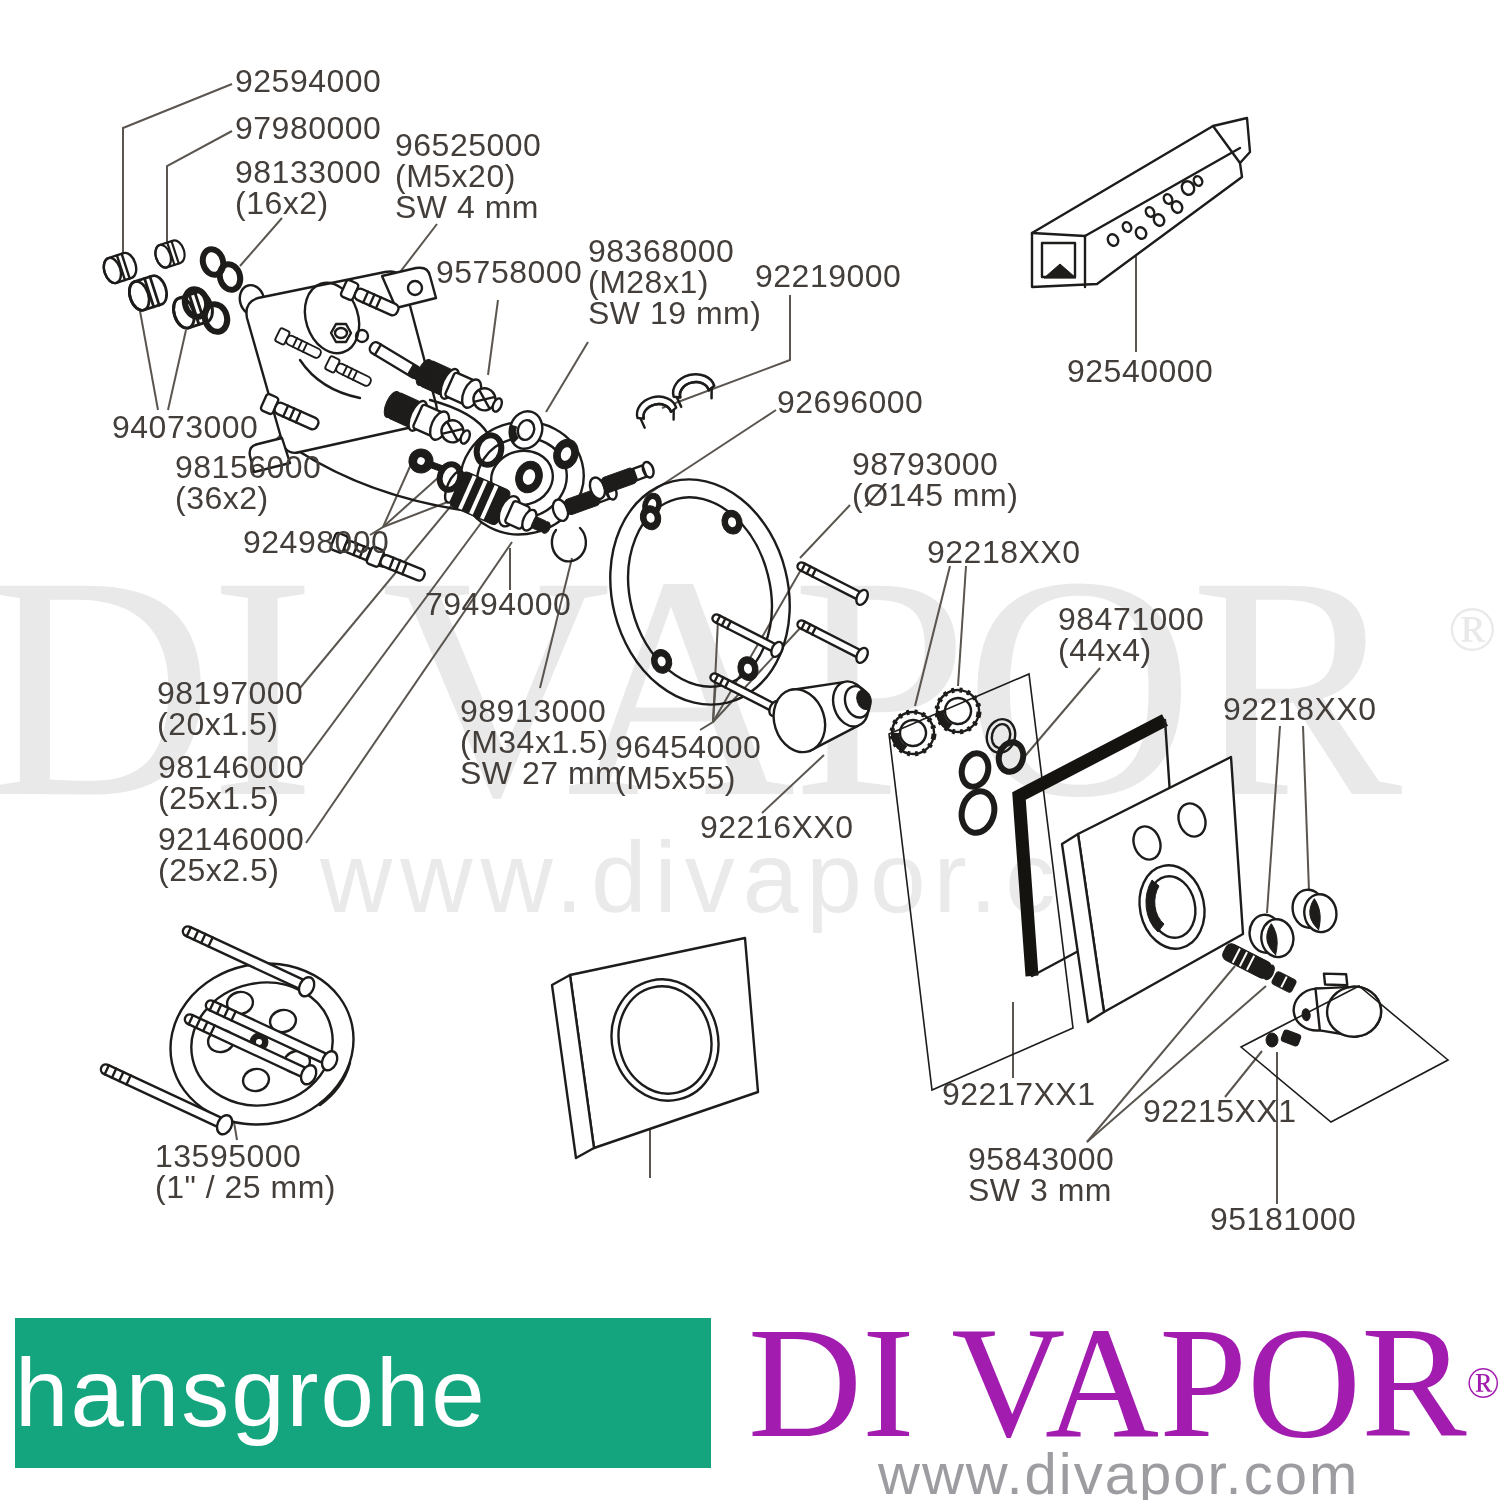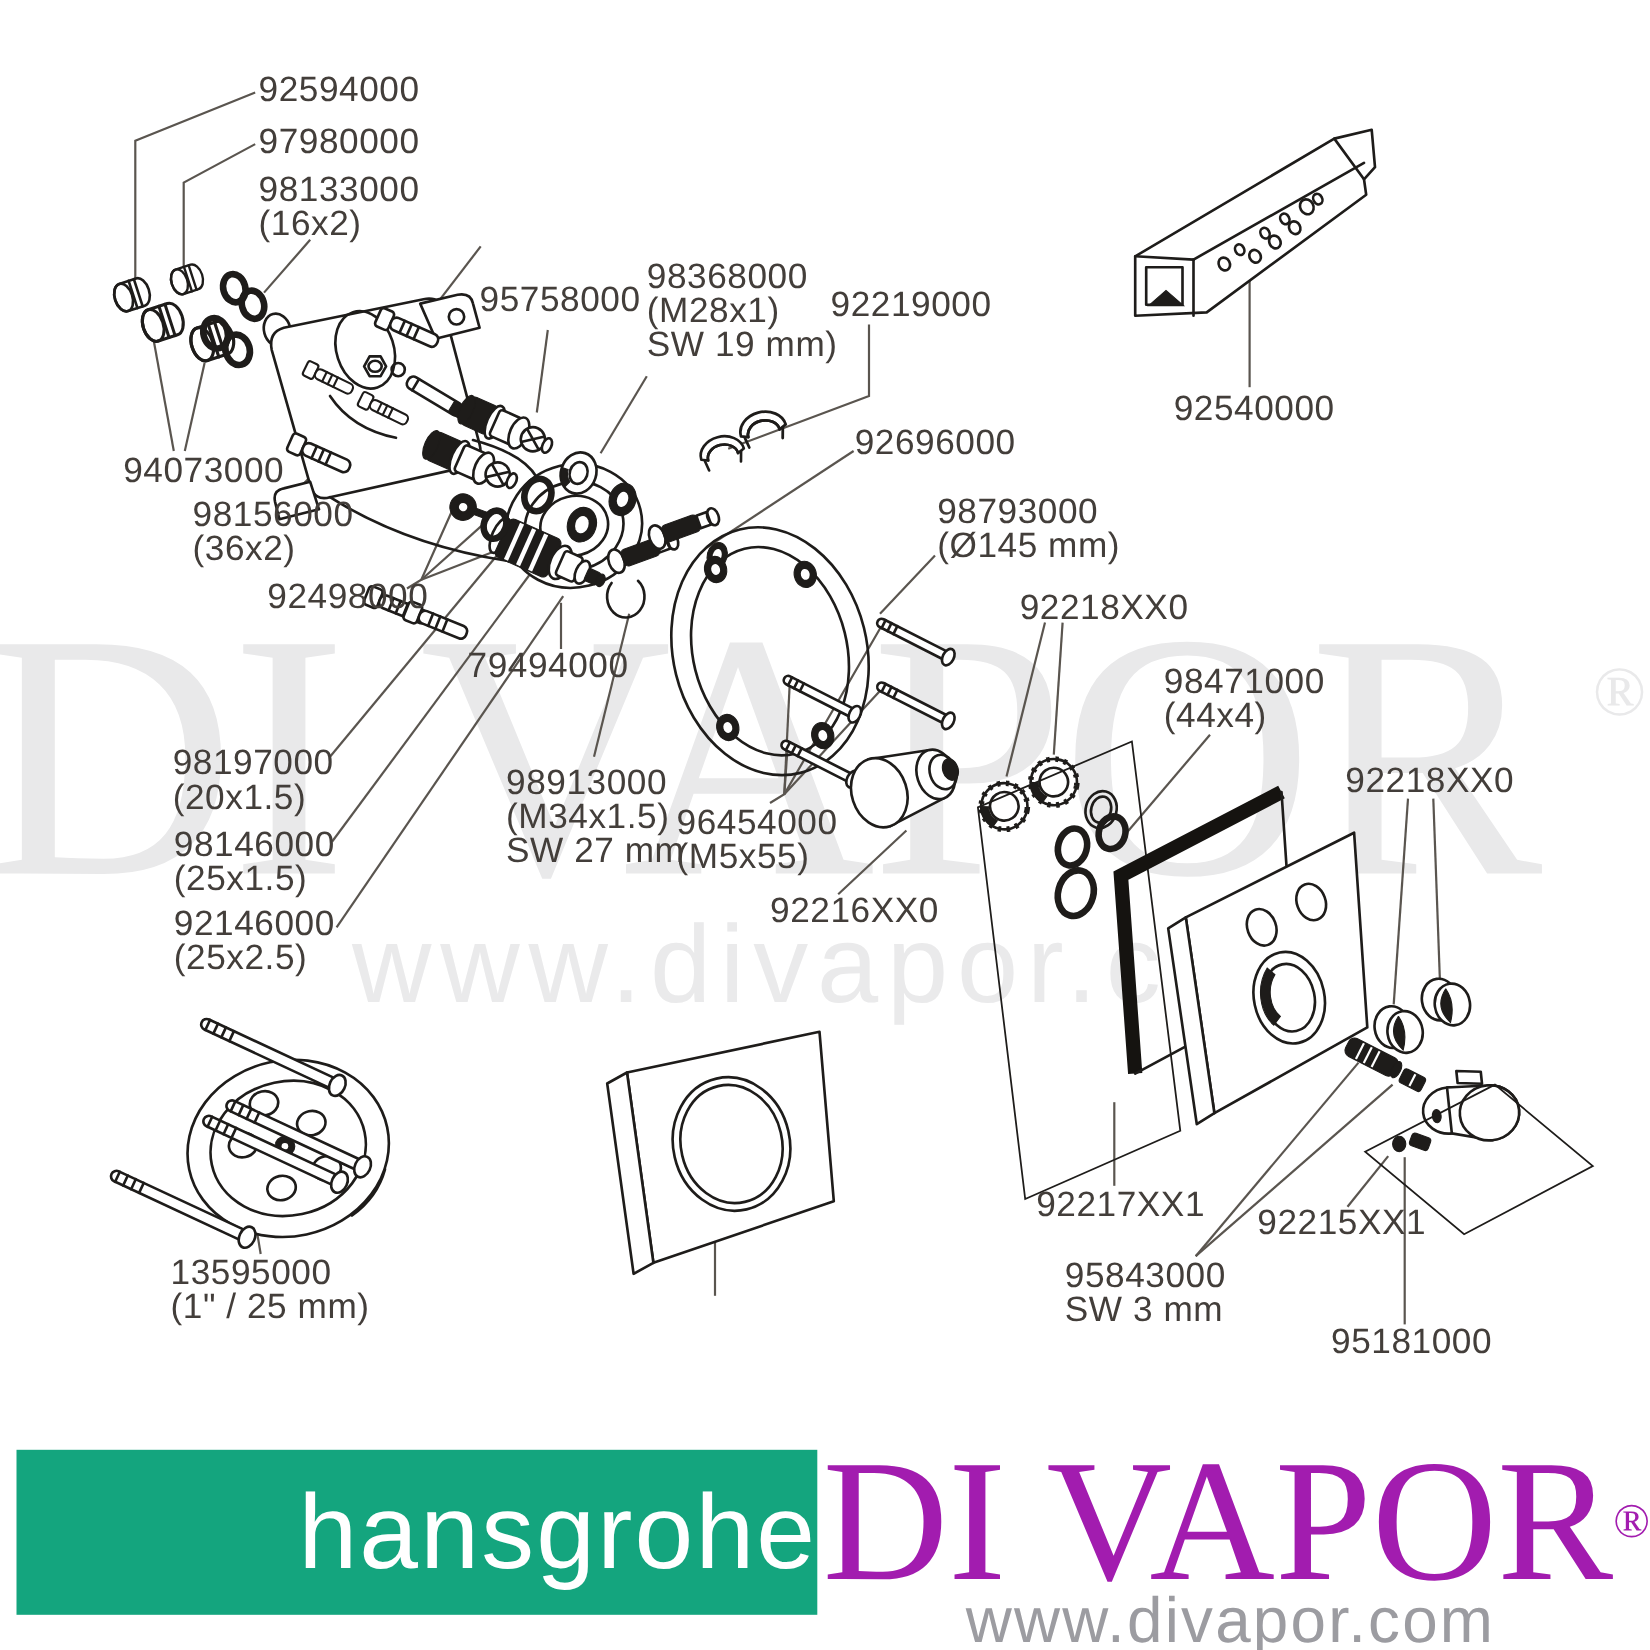--- a/index.html
+++ b/index.html
@@ -19,21 +19,21 @@
   .d{fill:#1e1c1a;stroke:#1e1c1a;stroke-width:1;}
   .or{stroke:#1e1c1a;stroke-width:6;fill:none;}
   .thin{stroke:#1e1c1a;stroke-width:1.6;fill:none;}
   .ld line,.ld polyline{stroke:#5a554f;stroke-width:2;fill:none;}
   
   .lbl{position:absolute;z-index:3;color:#433e3a;font-size:32px;line-height:31px;
        letter-spacing:.5px;white-space:nowrap;}
   .lbl span{display:block;}
   
   .hg-box{position:absolute;left:15px;top:1318px;width:696px;height:150px;z-index:4;
-          display:flex;align-items:center;justify-content:flex-end;padding-left:32px;}
+          display:flex;align-items:center;justify-content:flex-start;}
   .hg-word{color:#fff;font-size:96px;letter-spacing:2px;font-weight:400;}
   .dv-logo{position:absolute;left:748px;top:1308px;width:752px;z-index:4;
            font-family:"Liberation Serif",serif;color:#a21caf;font-size:158px;line-height:150px;
            white-space:nowrap;}
   .dv-reg{font-size:44px;vertical-align:38px;letter-spacing:0;}
   .dv-url{position:absolute;left:878px;top:1440px;z-index:4;color:#9c9ca1;font-size:58px;
           letter-spacing:2px;white-space:nowrap;font-weight:400;}
 </style>
 </head>
 <body>
@@ -402,20 +402,25 @@
   <div class="lbl" style="left:235px;top:66px">
       <span>92594000</span>
     </div>
   <div class="lbl" style="left:235px;top:113px">
       <span>97980000</span>
     </div>
   <div class="lbl" style="left:235px;top:157px">
       <span>98133000</span>
       <span>(16x2)</span>
     </div>
+  <div class="lbl" style="left:395px;top:130px">
+      <span>96525000</span>
+      <span>(M5x20)</span>
+      <span>SW 4 mm</span>
+    </div>
   <div class="lbl" style="left:436px;top:257px">
       <span>95758000</span>
     </div>
   <div class="lbl" style="left:588px;top:236px">
       <span>98368000</span>
       <span>(M28x1)</span>
       <span>SW 19 mm)</span>
     </div>
   <div class="lbl" style="left:755px;top:261px">
       <span>92219000</span>

